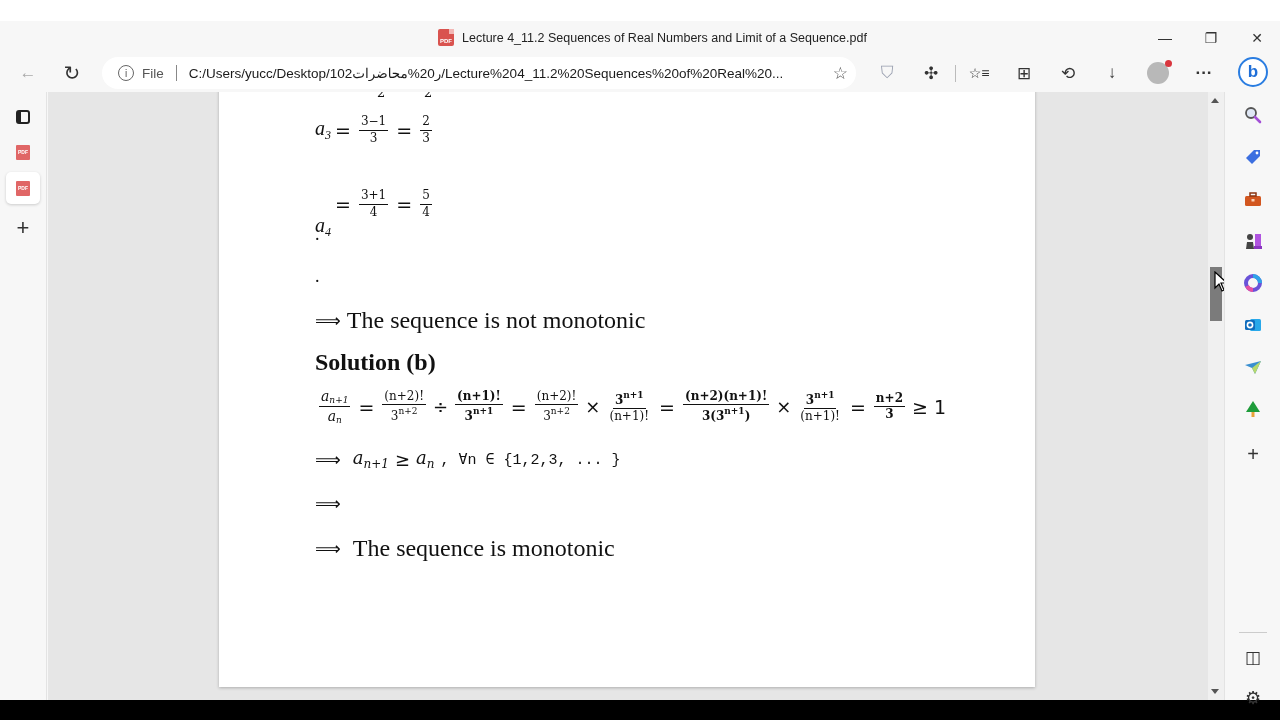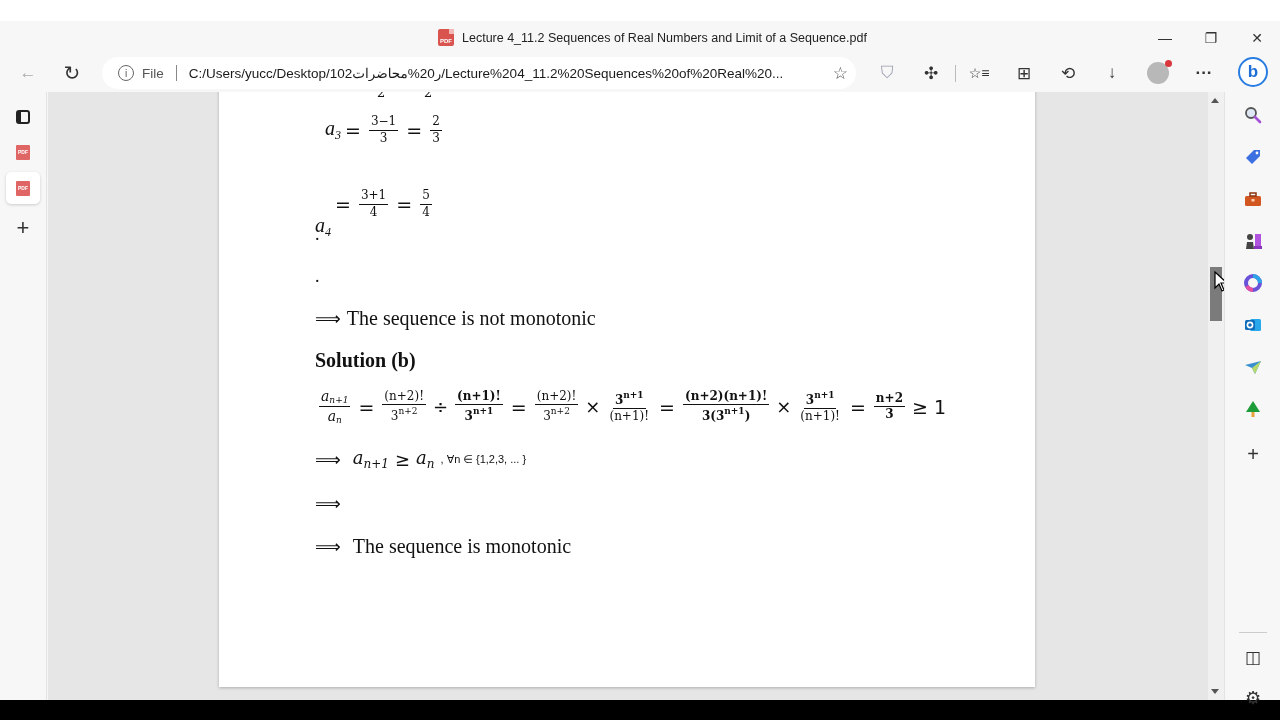--- a/index.html
+++ b/index.html
@@ -56,21 +56,21 @@
   .m { font-family: "DejaVu Serif", serif; font-style: italic; }
   .serif { font-family: "Liberation Serif", serif; color: #111; }
   .line { position: absolute; left: 96px; display: flex; align-items: center; white-space: nowrap; color: #111; }
   .frac { display: inline-flex; flex-direction: column; align-items: center; vertical-align: middle; margin: 0 4px; font-family: "DejaVu Serif", serif; font-size: 12px; line-height: 1.15; }
   .frac .num { border-bottom: 1.2px solid #111; padding: 0 2px 1px; }
   .frac .den { padding: 1px 2px 0; }
   .frac b { font-weight: bold; }
   .eq { font-family: "DejaVu Sans", sans-serif; font-size: 19px; margin: 0 4px; }
   .sym { font-family: "DejaVu Sans", sans-serif; font-size: 18px; margin: 0 3px; }
   .arrow { font-family: "DejaVu Sans", sans-serif; font-size: 18px; margin-right: 6px; }
-  .big { font-family: "Liberation Serif", serif; font-size: 20px; }
+  .big { font-family: "Liberation Serif", serif; font-size: 24px; }
   sub { font-size: 12px; vertical-align: -4px; }
   sup { font-size: 9px; vertical-align: 6px; }
 </style>
 </head>
 <body>
 
 <div class="frame">
 <div class="window">
 
   <div class="titlebar">
@@ -152,21 +152,21 @@
 
   <div class="viewer">
     <div class="page">
 
       <div class="line" style="top:-2px; height:22px;">
         <span class="m big" style="position:relative; top:-10px; font-size:18px;">a</span>
         <span class="frac" style="position:absolute; left:58px; top:6px; font-size:13px;">2</span>
         <span class="frac" style="position:absolute; left:105px; top:6px; font-size:13px;">2</span>
       </div>
 
-      <div class="line" style="top:33px;margin-left:10px;">
+      <div class="line" style="top:33px;">
         <span class="m big" style="font-size:20px;"><span>a</span><sub>3</sub></span>
         <span class="eq">=</span>
         <span class="frac">
               <span class="num">3−1</span>
               <span class="den">3</span>
             </span>
         <span class="eq">=</span>
         <span class="frac">
               <span class="num">2</span>
               <span class="den">3</span>
@@ -240,21 +240,21 @@
           <span class="den"><b>3</b></span>
         </span>
         <span class="sym" style="font-size:19px;">≥ 1</span>
       </div>
 
       <div class="line" style="top:365px;">
         <span class="arrow" style="margin-right:12px;">⟹</span>
         <span class="m" style="font-size:18px;"><span>a</span><sub>n+1</sub></span>
         <span class="sym" style="margin:0 6px;">≥</span>
         <span class="m" style="font-size:18px;"><span>a</span><sub>n</sub></span>
-        <span style="font-family:Liberation Sans, sans-serif; font-size:11px; margin-left:6px;">, ∀n ∈ {1,2,3, ... }</span>
+        <span style="font-family:Liberation Mono, monospace; font-size:15px; margin-left:6px;">, ∀n ∈ {1,2,3, ... }</span>
       </div>
 
       <div class="line" style="top:411px;">
         <span class="arrow">⟹</span>
       </div>
 
       <div class="line" style="top:453px;">
         <span class="arrow" style="margin-right:12px;">⟹</span>
         <span class="big">The sequence is monotonic</span>
       </div>

